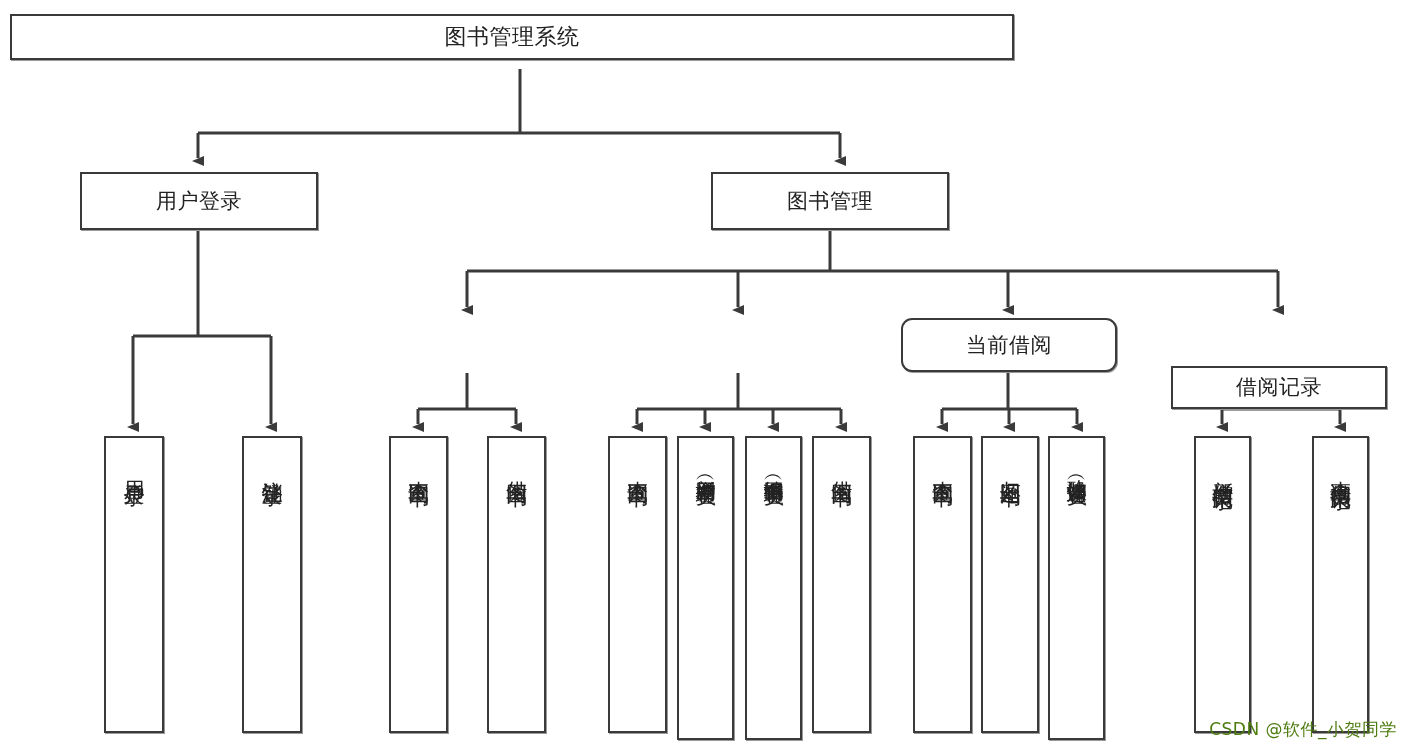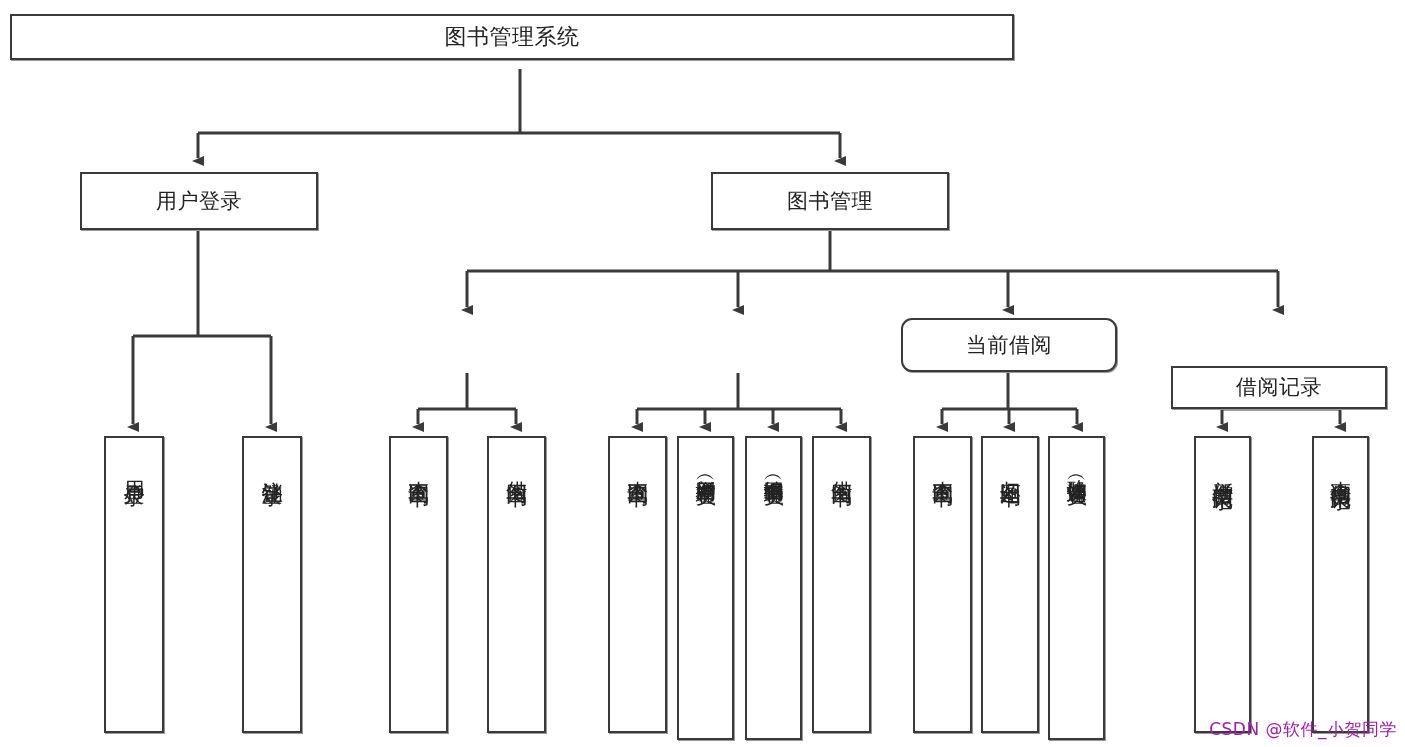--- a/index.html
+++ b/index.html
@@ -67,21 +67,21 @@
   }
   .node.vert.tall .node-label {
     font-size: 20px;
     letter-spacing: 1px;
   }
   #watermark {
     position: absolute;
     right: 8px;
     bottom: 6px;
     font-size: 17px;
-    color: #a21caf;
+    color: #4d7c0f;
     letter-spacing: 0.5px;
     white-space: nowrap;
     user-select: none;
   }
 </style>
 </head>
 <body>
 
 <div id="diagram-canvas">
 

